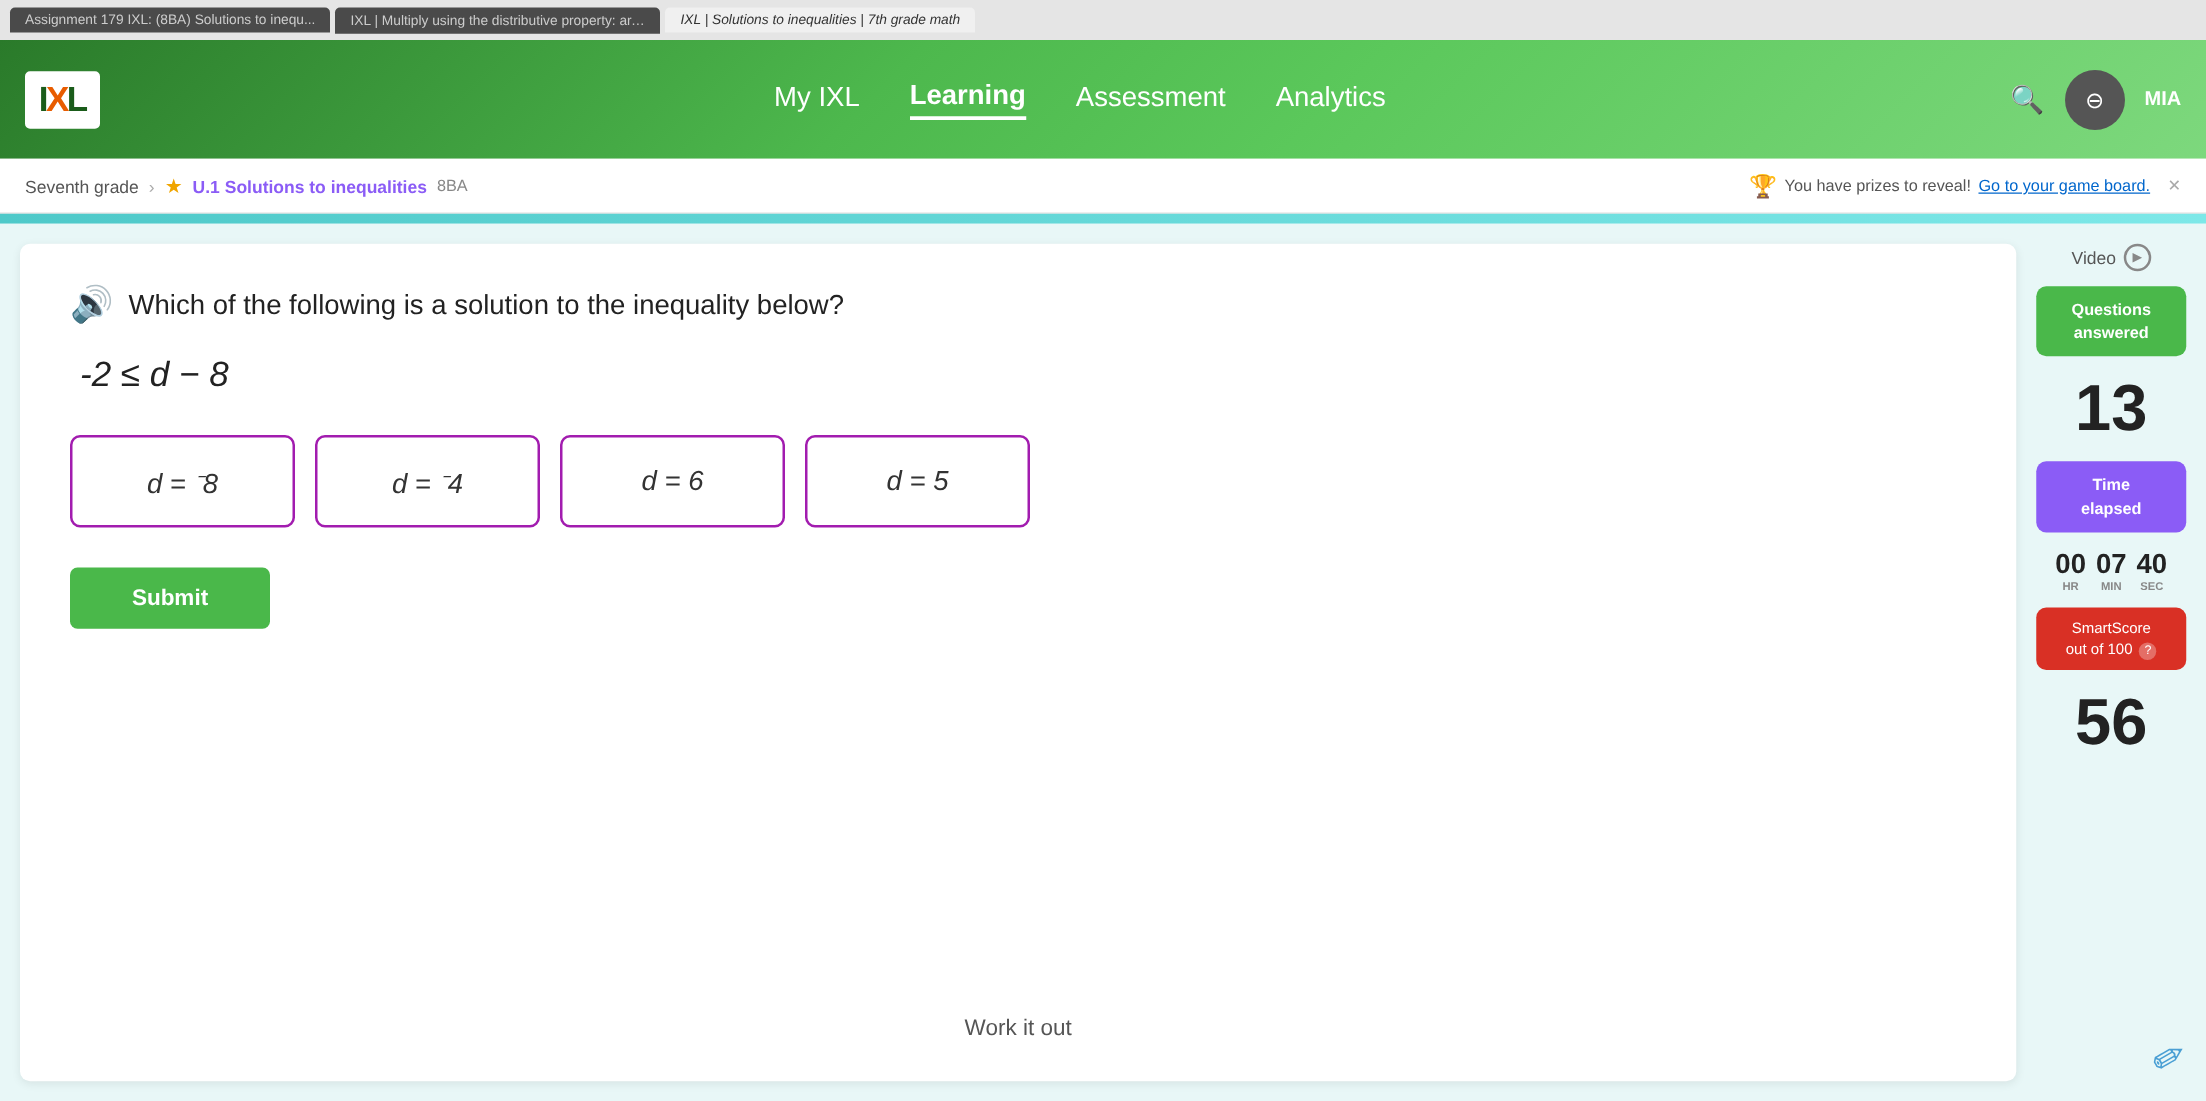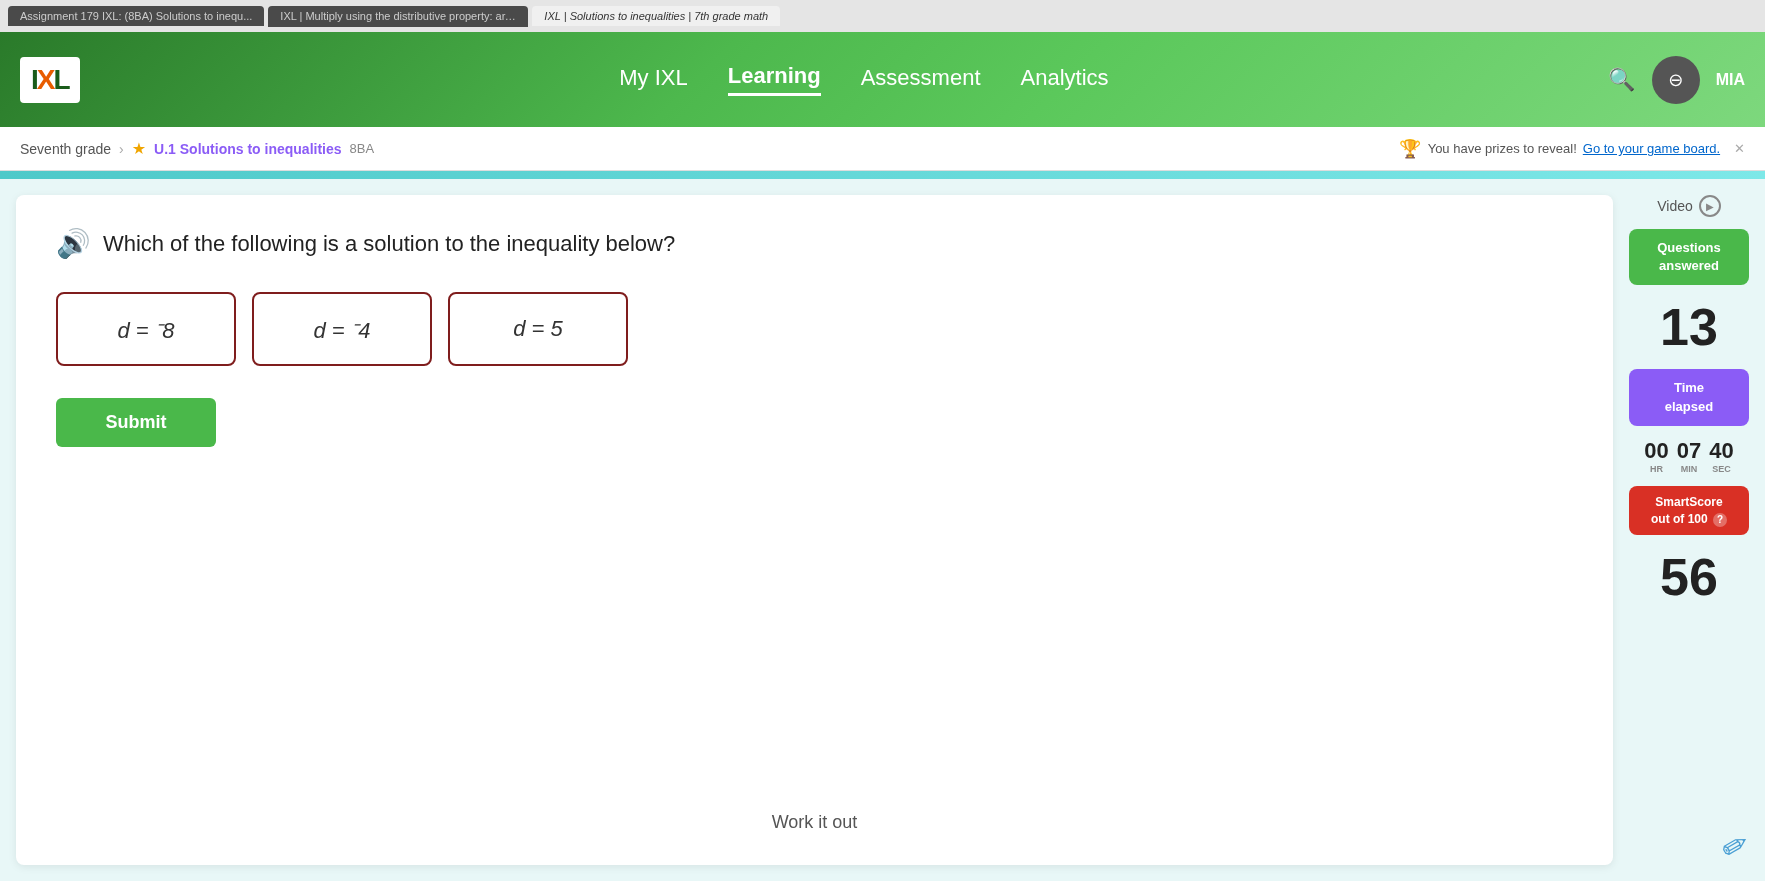--- a/index.html
+++ b/index.html
@@ -198,21 +198,21 @@
       font-style: italic;
     }
 
     .answer-choices {
       display: flex;
       gap: 16px;
       flex-wrap: wrap;
       margin-top: 8px;
     }
     .choice-btn {
-      border: 2px solid #7f1d1d;
+      border: 2px solid #a21caf;
       border-radius: 8px;
       padding: 20px 40px;
       font-size: 22px;
       color: #333;
       cursor: pointer;
       background: #fff;
       min-width: 180px;
       text-align: center;
       transition: background 0.15s;
       font-style: italic;
@@ -315,21 +315,21 @@
     .timer-val { font-size: 22px; font-weight: 700; }
     .timer-label { font-size: 9px; color: #888; text-transform: uppercase; }
 
     .smartscore-badge {
       background: #d93025;
       color: #fff;
       border-radius: 8px;
       padding: 8px 12px;
       text-align: center;
       font-size: 12px;
-      font-weight: 700;
+      font-weight: 400;
       width: 100%;
       line-height: 1.4;
     }
     .smartscore-badge .help-icon {
       display: inline-block;
       width: 14px;
       height: 14px;
       background: rgba(255,255,255,0.3);
       border-radius: 50%;
       font-size: 10px;
@@ -417,27 +417,31 @@
 
   <div class="content-area">
 
     <div class="question-panel">
 
       <div class="question-header">
         <div class="audio-btn">🔊</div>
         <span class="question-text">Which of the following is a solution to the inequality below?</span>
       </div>
 
+      <div class="inequality-display">-2 ≤ d − 8</div>
 
       <div class="answer-choices">
         <button class="choice-btn">
           <span>d = ⁻8</span>
         </button>
         <button class="choice-btn">
           <span>d = ⁻4</span>
+        </button>
+        <button class="choice-btn">
+          <span>d = 6</span>
         </button>
         <button class="choice-btn">
           <span>d = 5</span>
         </button>
       </div>
 
       <button class="submit-btn">Submit</button>
 
       <div class="work-it-out">
         <span>Work it out</span>

